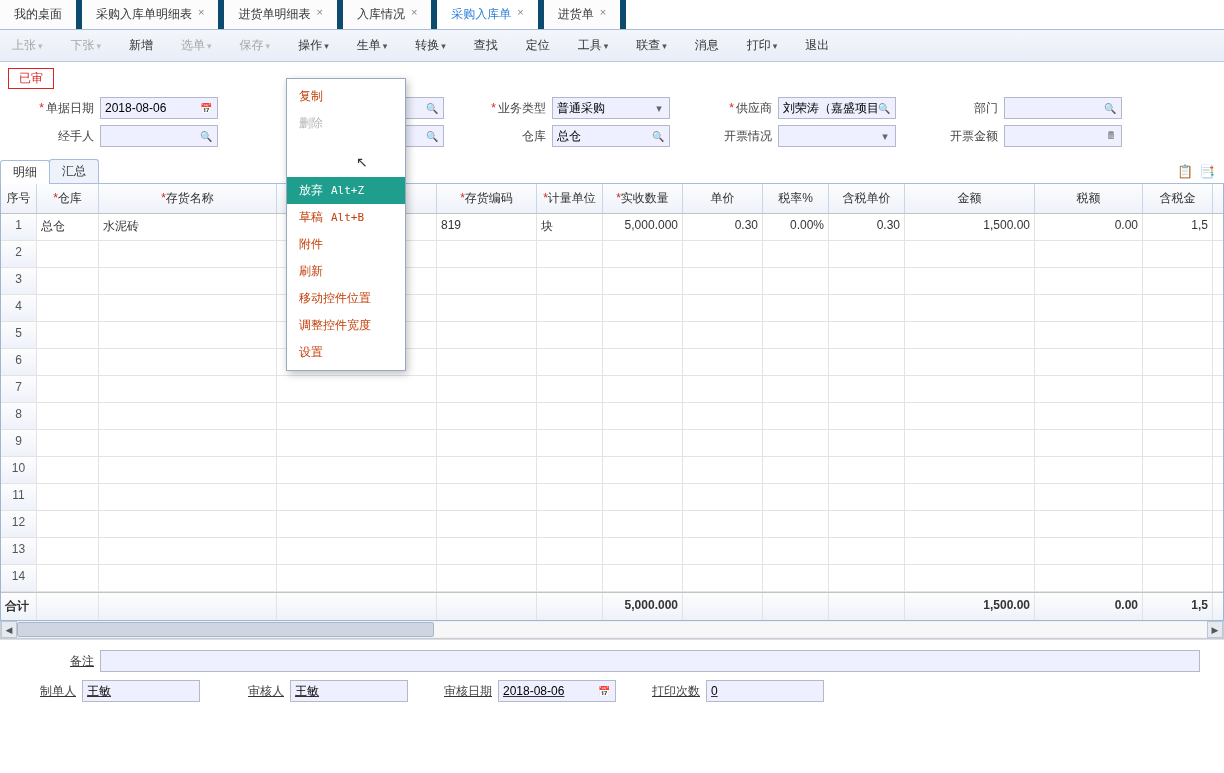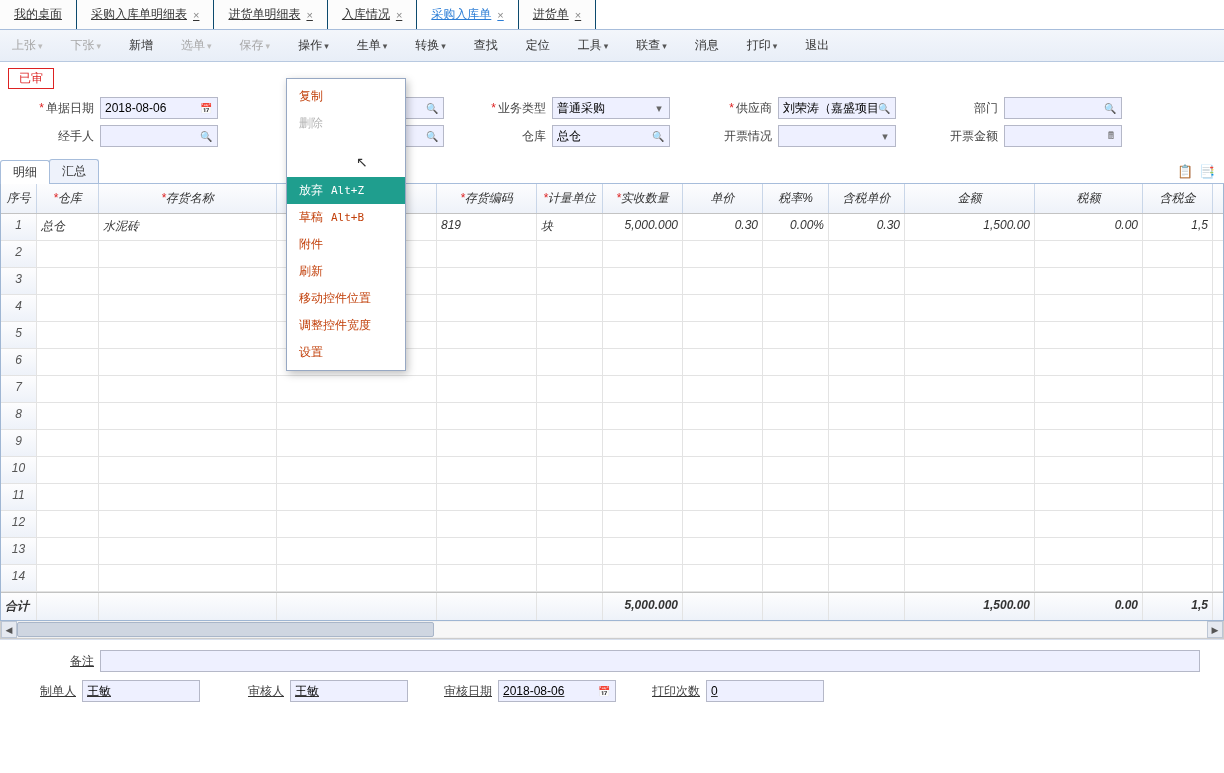--- a/index.html
+++ b/index.html
@@ -1,20 +1,20 @@
 <!DOCTYPE html>
 <html><head>
 <meta charset="utf-8">
 <style>
 * { box-sizing: border-box; margin: 0; padding: 0; }
 body { font-family: "Microsoft YaHei", SimSun, Arial, sans-serif; font-size: 12px; color: #333; background: #fff; overflow: hidden; }
 
 
 .tabs { display: flex; border-bottom: 1px solid #a7bddb; background: #fff; height: 30px; }
-.tab { padding: 6px 14px; border-right: 1px solid #0c4a6e; cursor: pointer; display: flex; align-items: center; gap: 6px; background: #fcfcfc; text-decoration: underline; }
+.tab { padding: 6px 14px; border-right: 6px solid #0c4a6e; cursor: pointer; display: flex; gap: 6px; background: #fcfcfc; }
 .tab.active { background: #fff; color: #2b7dd6; }
 .tab .close { color: #888; font-size: 11px; }
 
 
 .toolbar { display: flex; align-items: center; gap: 16px; padding: 4px 6px; background: linear-gradient(#f3f6fb,#e8eef7); border-bottom: 1px solid #b8c9e0; height: 32px; }
 .tb-item { padding: 3px 6px; cursor: pointer; color: #333; display: flex; align-items: center; gap: 2px; border-radius: 2px; }
 .tb-item.disabled { color: #a7a7a7; }
 .tb-item .caret { font-size: 9px; color: #555; }
 .tb-item.disabled .caret { color: #bbb; }
 
@@ -38,21 +38,21 @@
 .input-wrap.calc .input-icon::before { content: "🖩"; font-size: 10px; }
 
 
 .subtabs { display: flex; border-bottom: 1px solid #a7bddb; margin-top: 2px; padding-left: 0; }
 .subtab { padding: 3px 12px; border: 1px solid #a7bddb; border-bottom: none; background: #eef2fb; margin-right: -1px; cursor: pointer; border-radius: 3px 3px 0 0; }
 .subtab.active { background: #fff; position: relative; top: 1px; }
 .icon-btns { margin-left: auto; display: flex; gap: 4px; padding-right: 8px; align-items: center; }
 .icon-btn { width: 18px; height: 18px; cursor: pointer; display: flex; align-items: center; justify-content: center; font-size: 13px; }
 
 
-.grid { border: 1px solid #9fb6d3; border-top: none; font-style: italic; }
+.grid { border: 1px solid #9fb6d3; border-top: none; }
 .ghead { display: flex; background: linear-gradient(#fdfdfe,#eef2f9); border-bottom: 1px solid #c3c3c3; }
 .gh { border-right: 1px solid #c9d6e8; padding: 6px 4px; text-align: center; color: #333; font-weight: normal; overflow: hidden; white-space: nowrap; }
 .gh .req { color: #d22; }
 .gbody { height: 378px; overflow: hidden; background: #fff; }
 .grow { display: flex; border-bottom: 1px solid #e3e3e3; height: 27px; }
 .gcell { border-right: 1px solid #e3e3e3; padding: 4px 4px; overflow: hidden; white-space: nowrap; }
 .gcell.num { text-align: right; }
 .gcell.rownum { text-align: center; background: linear-gradient(#fdfdfe,#eef2f9); color: #555; }
 .gfoot { display: flex; background: linear-gradient(#fdfdfe,#eef2f9); border-top: 1px solid #c3c3c3; font-weight: bold; }
 .gfoot .gcell { padding: 5px 4px; border-right: 1px solid #e3e3e3; }

